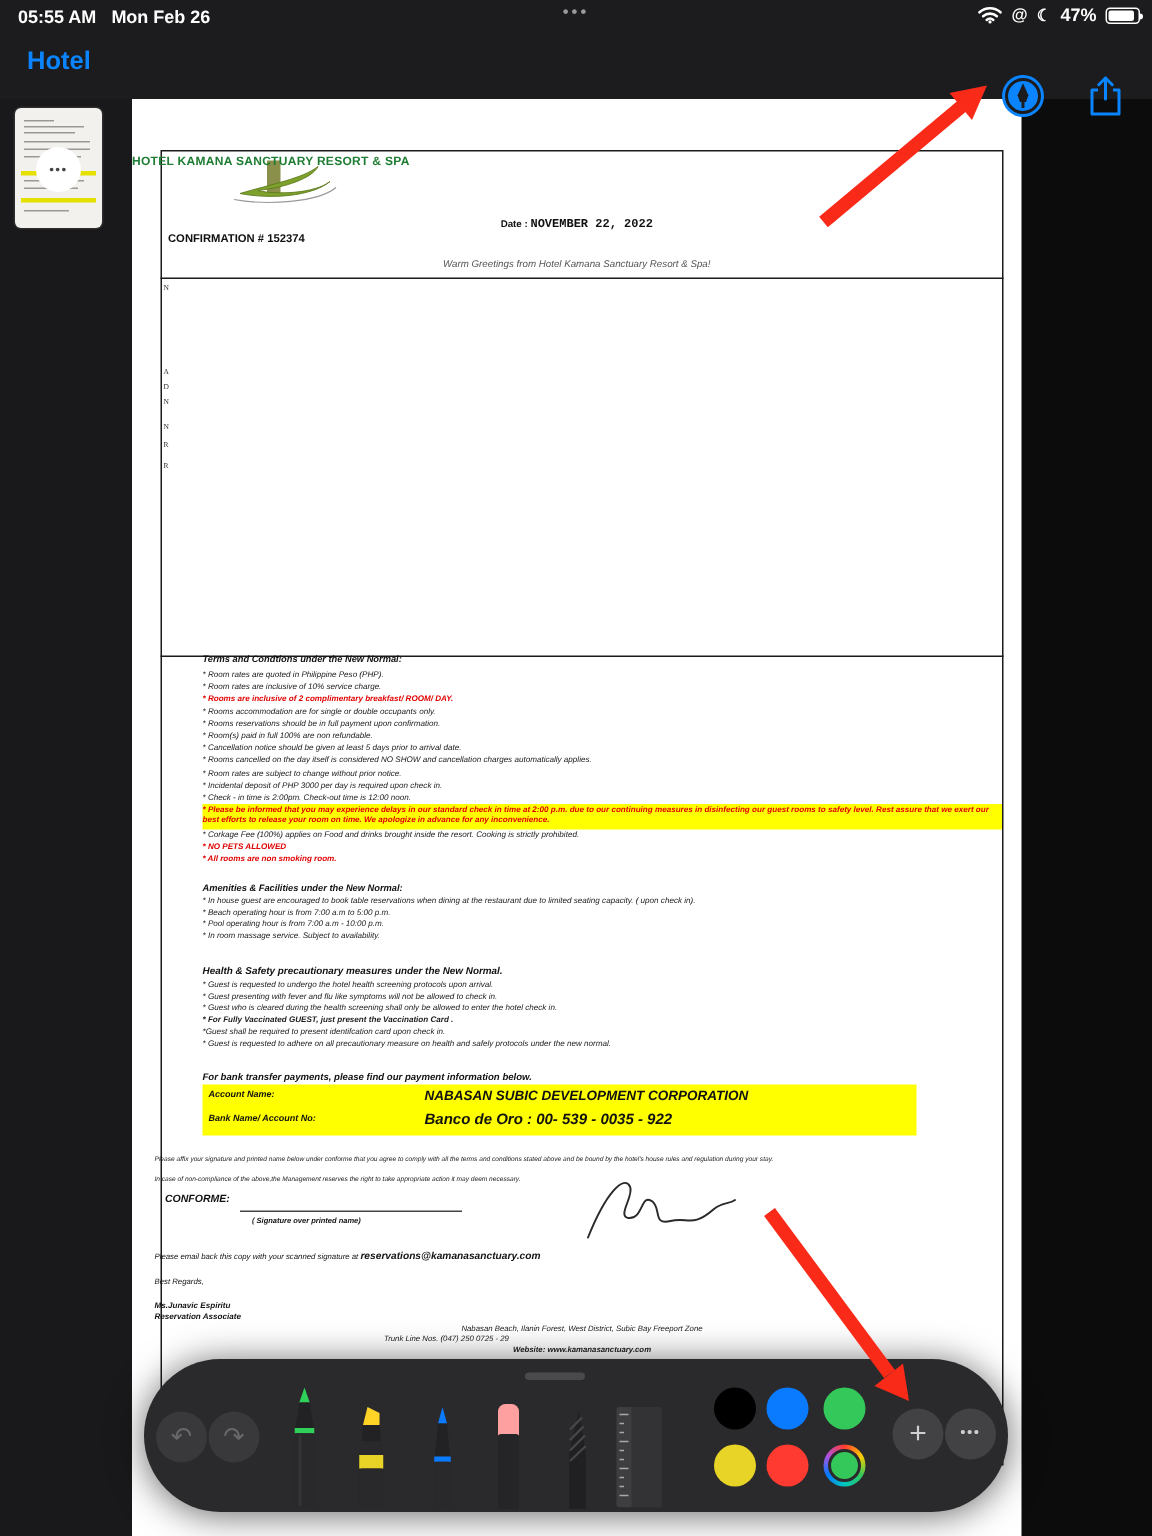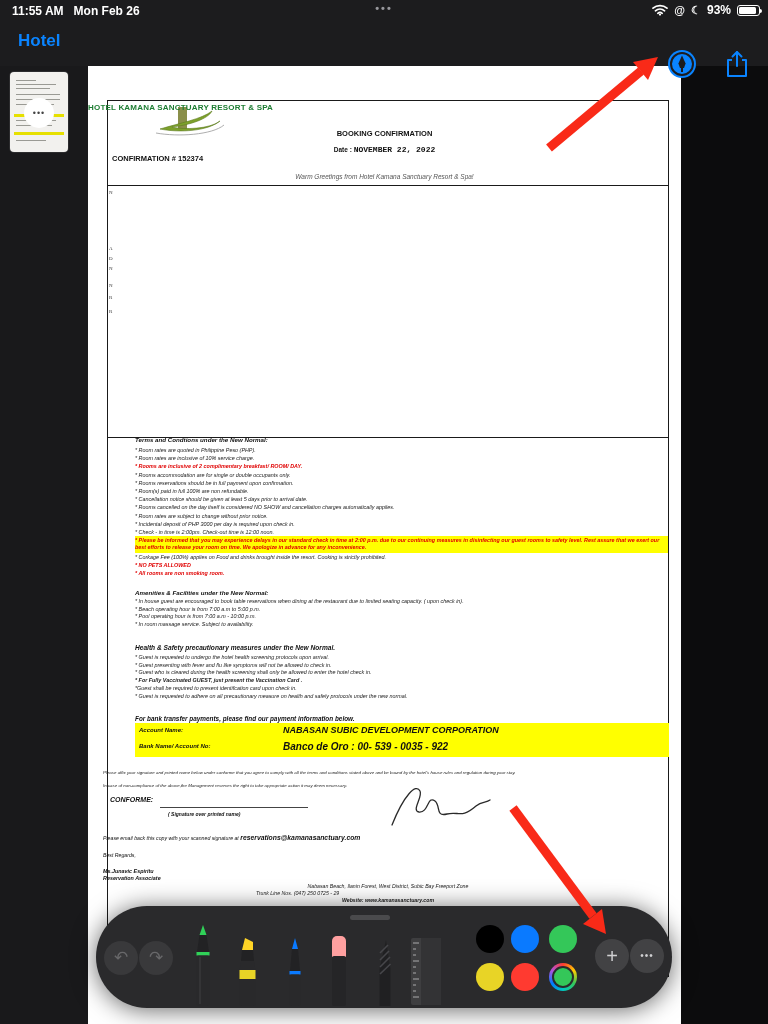--- a/index.html
+++ b/index.html
@@ -49,21 +49,21 @@
 
   .gletters { position:absolute; left:21px; top:124px; font-family:"Liberation Serif", serif; font-size:5px; color:#333; }
   .gletters div { position:absolute; left:0; }
 
   .sec-h { position:absolute; font-weight:700; font-style:italic; font-size:6.2px; }
   .list { position:absolute; font-style:italic; font-size:5.4px; line-height:8.2px; color:#1a1a1a; white-space:nowrap; }
   .list .red { color:#e00000; font-weight:700; }
   .list .hl { background:#ffff00; color:#e00000; font-weight:700; white-space:normal; width:533px; line-height:7.2px; padding:1px 0; }
 
   .bank-intro { position:absolute; left:47px; top:649px; font-weight:700; font-style:italic; font-size:6.4px; }
-  .bank-tbl { position:absolute; left:47px; top:657px; width:534px; background:#ffff00; }
+  .bank-tbl { position:absolute; left:47px; top:657px; width:476px; background:#ffff00; }
   .bank-row { position:relative; height:16px; }
   .bank-row .lbl { position:absolute; left:4px; top:4px; font-weight:700; font-style:italic; font-size:6px; }
   .bank-row .val { position:absolute; left:148px; top:2px; font-weight:700; font-style:italic; font-size:9px; }
 
   .fine { position:absolute; left:15px; font-style:italic; font-size:4.4px; color:#222; white-space:nowrap; }
   .conforme { position:absolute; left:22px; top:730px; font-weight:700; font-style:italic; font-size:7px; }
   .sig-line { position:absolute; left:72px; top:741px; width:148px; border-top:1px solid #444; }
   .sig-cap { position:absolute; left:80px; top:745px; font-weight:700; font-style:italic; font-size:5px; }
   .signature { position:absolute; left:300px; top:713px; width:106px; height:52px; }
   .email-line { position:absolute; left:15px; top:768px; font-style:italic; font-size:5.2px; }
@@ -90,34 +90,34 @@
   .arrows { position:absolute; left:0; top:0; width:768px; height:1024px; z-index:40; pointer-events:none; }
 </style>
 </head>
 <body>
 
 <div id="screen">
 
   <div class="chrome">
     <div class="statusbar">
       <div class="sb-left">
-        <span>11:55 AM</span>
+        <span>05:55 AM</span>
         <span>Mon Feb 26</span>
       </div>
       <div class="sb-center">•••</div>
       <div class="sb-right">
         <svg width="16" height="12" viewBox="0 0 16 12">
           <path d="M1 4.2 A10.5 10.5 0 0 1 15 4.2" fill="none" stroke="#fff" stroke-width="1.7" stroke-linecap="round"></path>
           <path d="M3.4 6.8 A7 7 0 0 1 12.6 6.8" fill="none" stroke="#fff" stroke-width="1.7" stroke-linecap="round"></path>
           <path d="M5.8 9.3 A3.4 3.4 0 0 1 10.2 9.3" fill="none" stroke="#fff" stroke-width="1.7" stroke-linecap="round"></path>
           <circle cx="8" cy="10.6" r="1.1" fill="#fff"></circle>
         </svg>
         <span style="font-size:11px;">@</span>
         <span class="moon">☾</span>
-        <span>93%</span>
+        <span>47%</span>
         <span class="batt">
             <span class="lvl"></span>
             <span class="nub"></span>
           </span>
       </div>
     </div>
     <div class="navbar">
       <div class="done">Hotel</div>
       <svg class="markup-btn" viewBox="0 0 30 30">
         <circle cx="15" cy="15" r="14" fill="#0a84ff"></circle>
@@ -154,21 +154,20 @@
     <div class="docbox"></div>
     <div class="hdr-divider"></div>
     <div class="body-divider"></div>
 
     <svg class="logo" viewBox="0 0 80 34">
       <rect x="28" y="2" width="9" height="22" fill="#8a8f4a"></rect>
       <path d="M10 24 C30 28 58 26 70 16 C60 24 34 25 22 22 C40 20 58 14 62 6 C52 14 30 18 10 24 Z" fill="#7da12b" stroke="#5d7a1e" stroke-width="0.6"></path>
       <path d="M6 28 C28 32 62 30 74 20" fill="none" stroke="#999" stroke-width="0.8"></path>
     </svg>
     <div class="hotel-name">HOTEL KAMANA SANCTUARY RESORT &amp; SPA</div>
-    <div class="booking">BOOKING CONFIRMATION</div>
     <div class="dateline">
       <span>Date :</span>
       <span class="dv">NOVEMBER 22, 2022</span>
     </div>
     <div class="confno">CONFIRMATION #  152374</div>
     <div class="greeting">Warm Greetings from Hotel Kamana Sanctuary Resort &amp; Spa!</div>
 
     <div class="gletters">
       <div style="top:0;">N</div>
       <div style="top:56px;">A</div>

